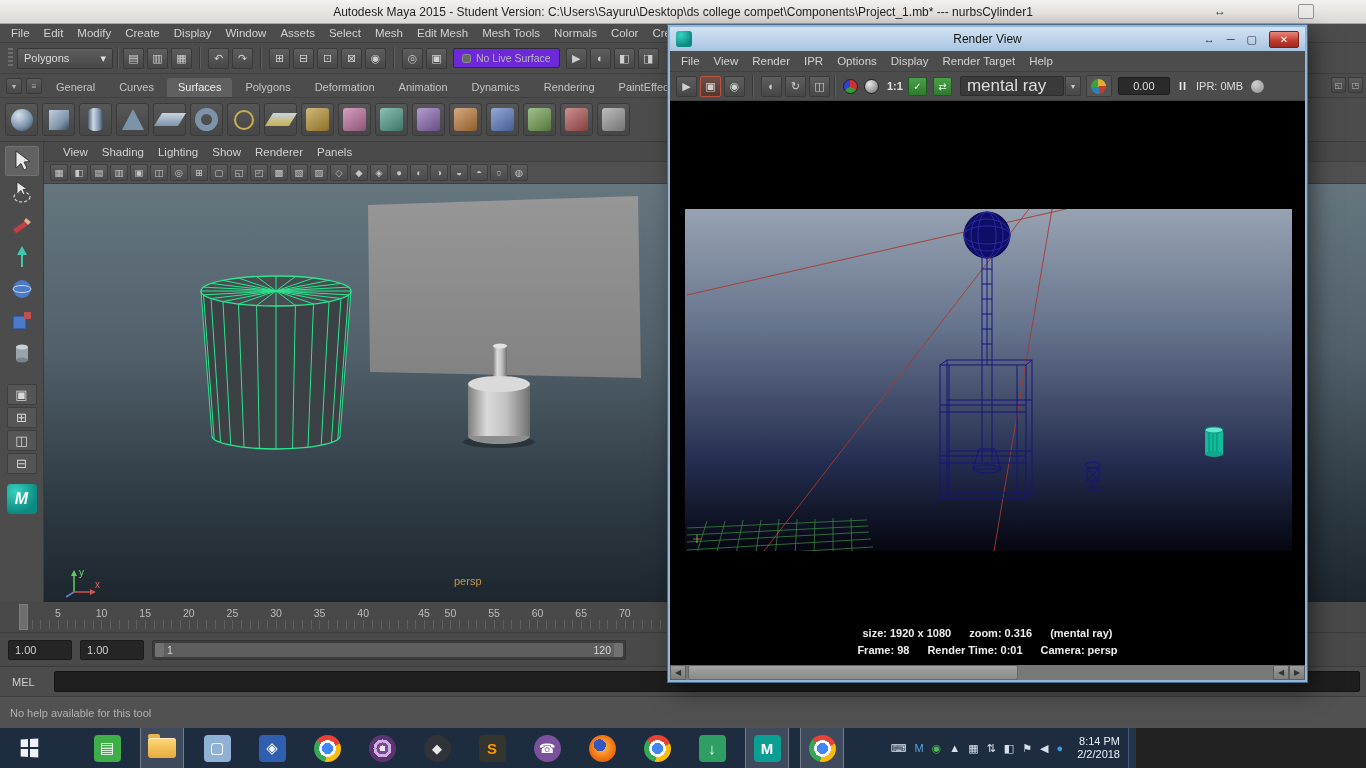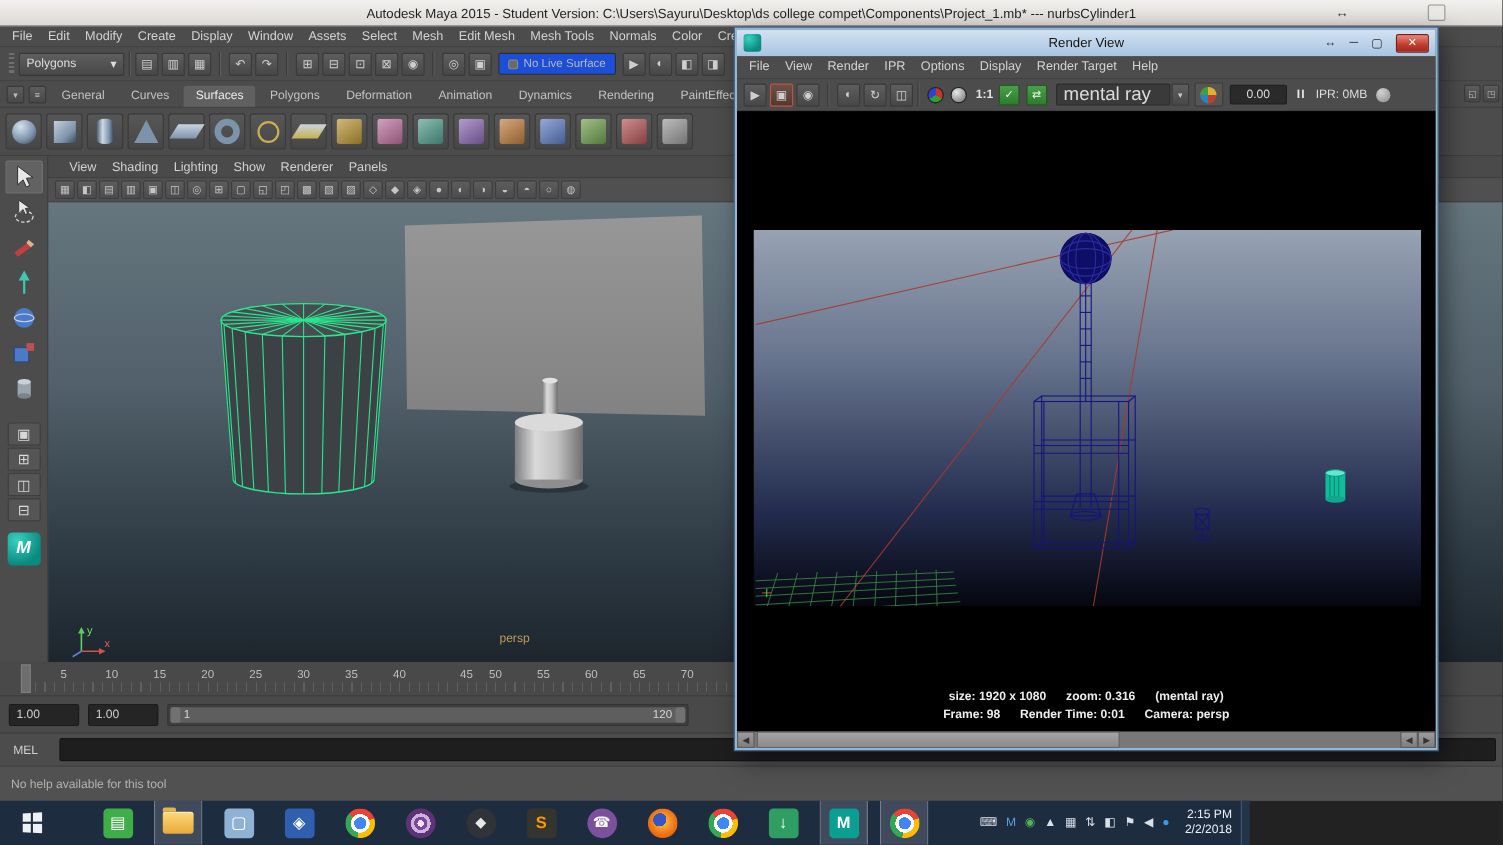--- a/index.html
+++ b/index.html
@@ -14,21 +14,21 @@
 .tb-partial{position:absolute;right:52px;top:4px;width:16px;height:15px;border:1px solid #97motion94;border:1px solid #979490;background:#eceae8;border-radius:2px;}
 .menubar{flex:0 0 19px;display:flex;align-items:center;background:#4c4c4c;border-bottom:1px solid #414141;padding-left:4px;}
 .menu-item{font-size:11.5px;color:#d2d2d2;padding:0 7px;white-space:nowrap;}
 .toolbar{flex:0 0 31px;display:flex;align-items:center;background:#4c4c4c;border-bottom:1px solid #414141;padding:0 4px;}
 .grip{width:5px;height:20px;background:repeating-linear-gradient(180deg,#6e6e6e 0 2px,transparent 2px 4px);margin:0 4px;}
 .dropdown{width:96px;height:21px;background:linear-gradient(#5e5e5e,#484848);border:1px solid #383838;border-radius:2px;display:flex;align-items:center;justify-content:space-between;padding:0 6px;font-size:11px;color:#ddd;}
 .sep{width:2px;height:22px;border-left:1px solid #3a3a3a;border-right:1px solid #5e5e5e;margin:0 4px;}
 .icon-row{display:flex;align-items:center;gap:3px;}
 .tb-icon{width:21px;height:21px;border-radius:2px;background:linear-gradient(#5e5e5e,#474747);border:1px solid #3a3a3a;color:#cfcfcf;font-size:11px;display:flex;align-items:center;justify-content:center;}
 .tb-icon.highlight{border:1px solid #c05340;background:linear-gradient(#6d5148,#54382e);}
-.live-field{height:20px;display:flex;align-items:center;gap:5px;background:#1d4ed8;border:1px solid #2d2d2d;border-radius:2px;padding:0 8px;margin:0 6px;font-size:10.5px;color:#b9b9b9;white-space:nowrap;}
+.live-field{height:20px;display:flex;align-items:center;gap:5px;background:#6d28d9;border:1px solid #2d2d2d;border-radius:2px;padding:0 8px;margin:0 6px;font-size:10.5px;color:#b9b9b9;white-space:nowrap;}
 .lf-dot{width:9px;height:9px;border-radius:2px;background:#6a6a6a;border:1px solid #8a8a8a;}
 #shelf-tabs{flex:0 0 24px;display:flex;align-items:flex-end;background:#4c4c4c;border-bottom:1px solid #414141;padding-left:4px;position:relative;}
 .shelf-btn{width:16px;height:16px;margin:0 2px 3px;background:linear-gradient(#5c5c5c,#484848);border:1px solid #3a3a3a;border-radius:2px;color:#bbb;font-size:8px;display:flex;align-items:center;justify-content:center;}
 .shelf-tab{font-size:11px;color:#c3c3c3;padding:3px 11px 4px;margin:0 1px;border-radius:3px 3px 0 0;white-space:nowrap;}
 .shelf-tab.active{background:#606060;color:#ebebeb;}
 #shelf-toggles{position:absolute;right:3px;top:3px;display:flex;gap:2px;}
 .ui-toggle{width:15px;height:16px;background:linear-gradient(#5c5c5c,#464646);border:1px solid #3a3a3a;border-radius:2px;color:#bbb;font-size:8px;display:flex;align-items:center;justify-content:center;}
 #shelf-icons{flex:0 0 44px;display:flex;align-items:center;background:#4c4c4c;border-bottom:1px solid #3c3c3c;padding-left:5px;gap:4px;}
 .si{width:33px;height:33px;border-radius:3px;background:linear-gradient(#575757,#464646);border:1px solid #3a3a3a;display:flex;align-items:center;justify-content:center;}
 .sh-sphere{width:22px;height:22px;border-radius:50%;background:radial-gradient(circle at 35% 28%,#d5e2ee,var(--c) 58%,#2c3a48);}
@@ -719,20 +719,20 @@
           <span class="tray-icon" style="color: rgb(82, 180, 86);">◉</span>
           <span class="tray-icon" style="color: rgb(216, 224, 234);">▲</span>
           <span class="tray-icon" style="color: rgb(216, 224, 234);">▦</span>
           <span class="tray-icon" style="color: rgb(216, 224, 234);">⇅</span>
           <span class="tray-icon" style="color: rgb(216, 224, 234);">◧</span>
           <span class="tray-icon" style="color: rgb(216, 224, 234);">⚑</span>
           <span class="tray-icon" style="color: rgb(216, 224, 234);">◀</span>
           <span class="tray-icon" style="color: rgb(47, 160, 232);">●</span>
         </div>
       <div class="clock">
-        <div>2:15 PM</div>
+        <div>8:14 PM</div>
         <div>2/2/2018</div>
       </div>
       <div class="show-desktop"></div>
     </div>
   </div>
 
 </div>
 
 </body></html>

